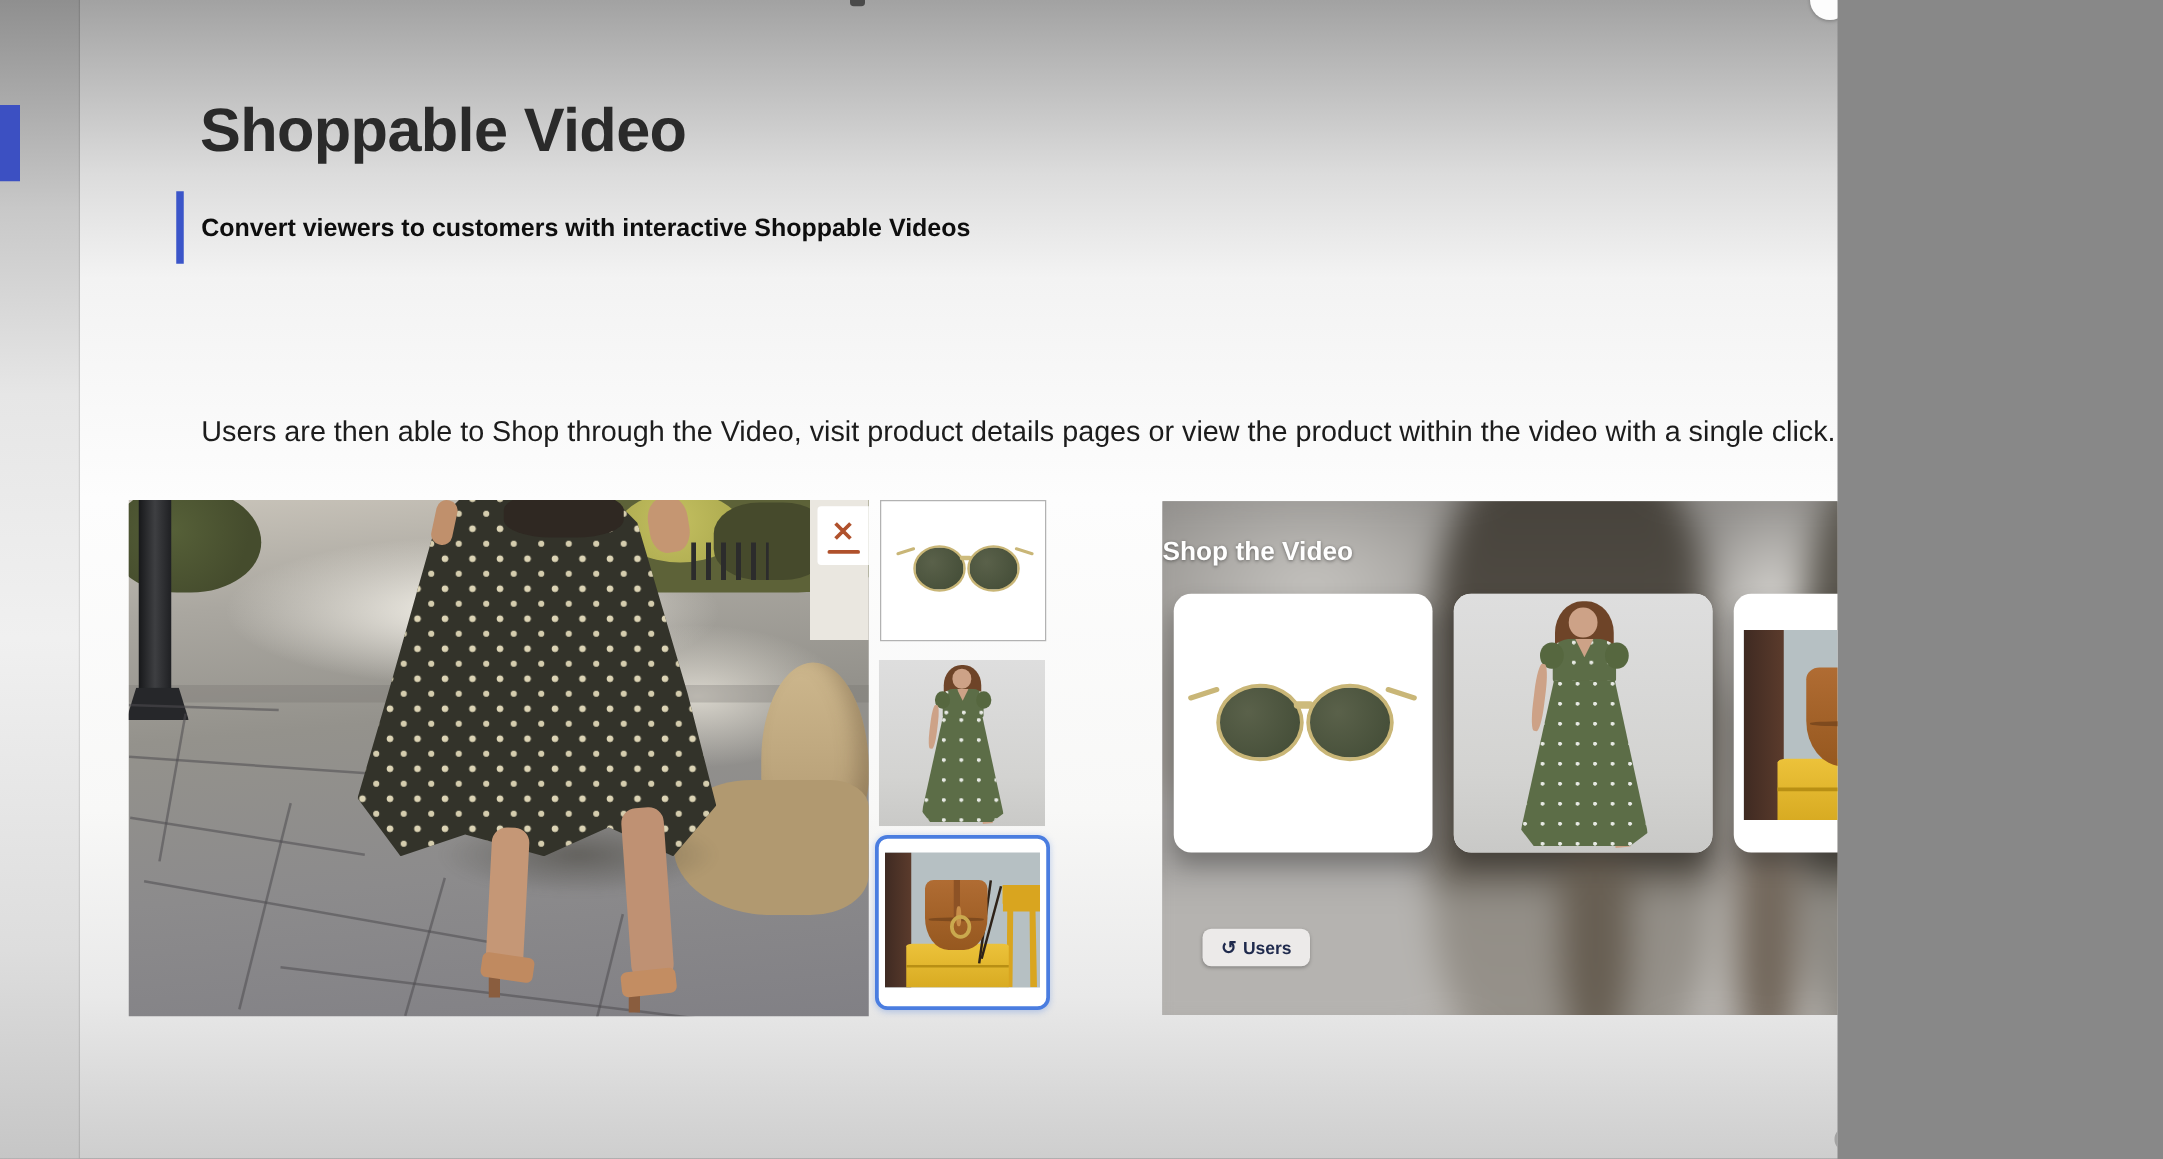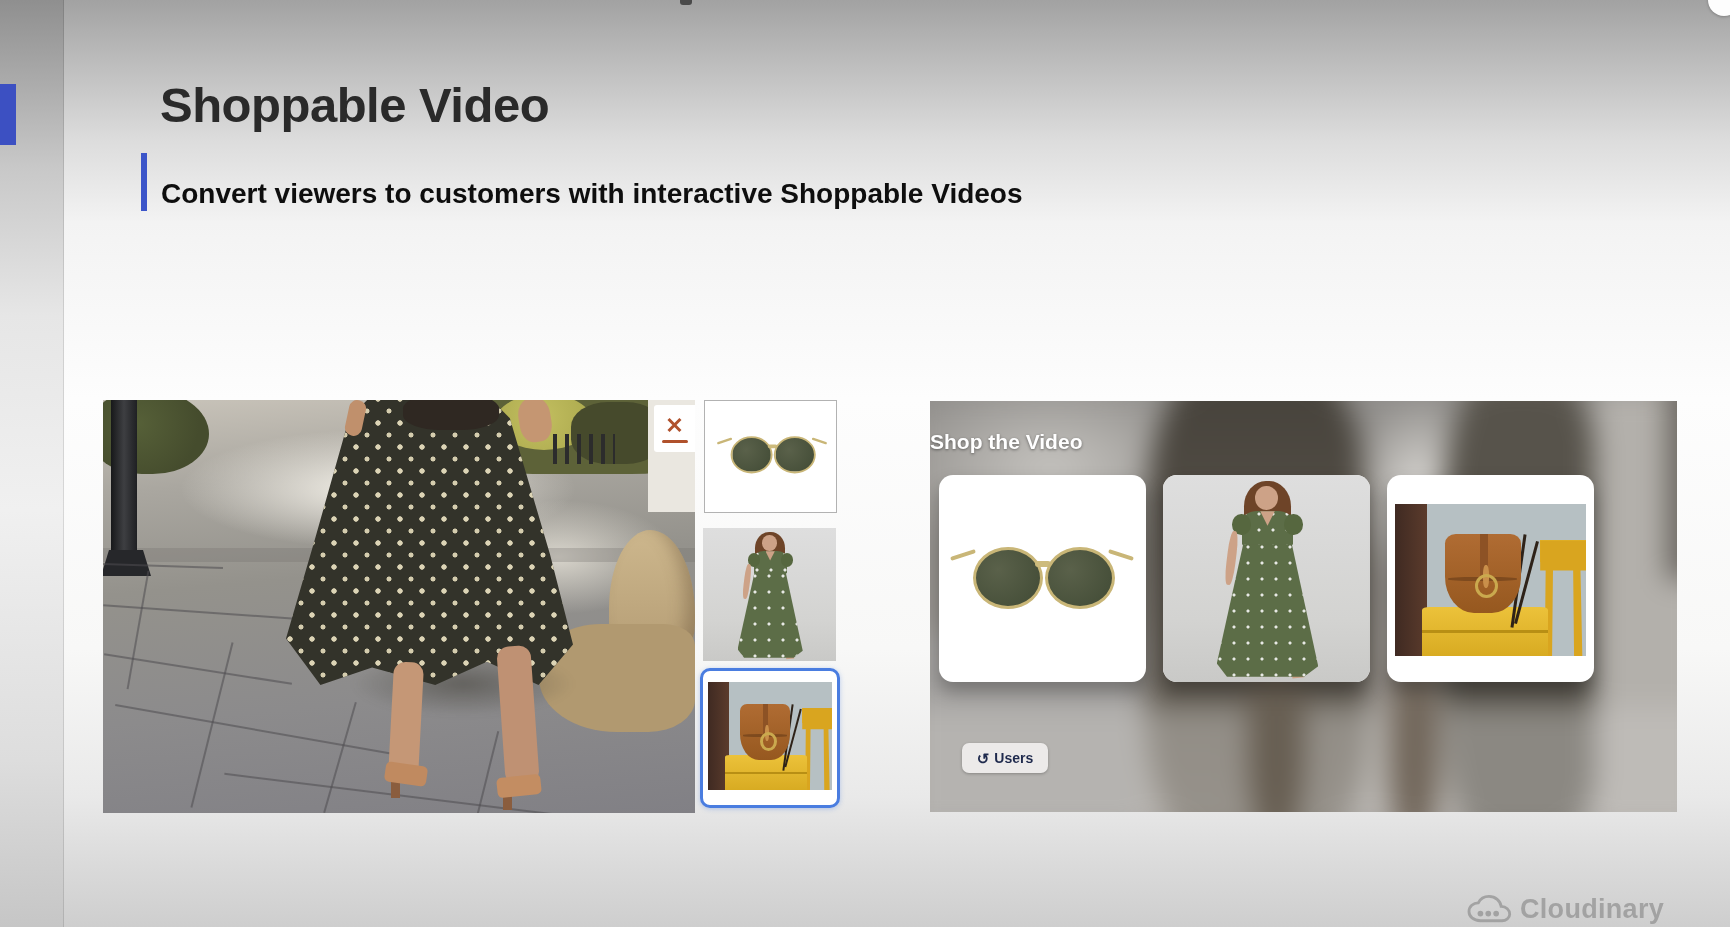--- a/index.html
+++ b/index.html
@@ -1,30 +1,30 @@
 <!DOCTYPE html>
 <html><head>
 <meta charset="utf-8">
 <style>
   html,body{margin:0;padding:0;background:#888;}
-  .stage{position:relative;width:1730px;height:927px;overflow:hidden;
+  .stage{position:relative;width:1470px;height:927px;overflow:hidden;
     font-family:"Liberation Sans",sans-serif;
     background:linear-gradient(180deg,#a2a2a2 0%,#b6b6b6 5%,#dcdcdc 15%,#f3f3f3 24%,#fdfdfd 43%,#f8f8f7 70%,#e9e9e9 86%,#d9d9d9 94%,#cecece 100%);}
   i{display:block;position:absolute;}
   
   .leftstrip{position:absolute;left:0;top:0;width:63px;height:927px;
     background:linear-gradient(180deg,#8f8f8f 0%,#c8c8c8 18%,#e6e6e6 34%,#f0f0f0 55%,#dddddd 82%,#c6c6c6 100%);
     border-right:1px solid rgba(0,0,0,.10);}
   .accentblock{position:absolute;left:0;top:84px;width:16px;height:61px;background:#3c50c2;}
   .topdot{position:absolute;left:680px;top:0;width:12px;height:5px;background:#4a4a4a;border-radius:0 0 3px 3px;}
   .bubble{position:absolute;right:-10px;top:-16px;width:32px;height:32px;border-radius:50%;background:#fdfdfd;box-shadow:0 1px 3px rgba(0,0,0,.25);}
   
   .pagetitle{position:absolute;left:160px;top:44px;font-size:49px;font-weight:700;color:#2a2a2a;letter-spacing:-.5px;}
   .accentbar{position:absolute;left:141px;top:153px;width:6px;height:58px;background:#3b55c9;}
-  .heading{position:absolute;left:161px;top:155px;font-size:28px;font-weight:700;color:#0e0e0e;}
+  .heading{position:absolute;left:161px;top:155px;font-size:20px;font-weight:700;color:#0e0e0e;}
   .para{position:absolute;left:161px;width:1460px;font-size:23px;line-height:31.5px;color:#1c1c1c;}
   .p1{top:200px;}
   .p2{top:307px;width:1500px;}
   .link{color:#4a5bc4;text-decoration:underline;cursor:pointer;}
   
   .player{position:absolute;left:103px;top:400px;width:592px;height:413px;overflow:hidden;
     background:linear-gradient(175deg,#c9c4ba 0%,#aaa7a0 20%,#94928c 42%,#8c8b8c 70%,#818085 100%);}
   .sun1{left:60px;top:24px;width:430px;height:130px;background:radial-gradient(ellipse,rgba(249,246,238,.95),rgba(249,246,238,0) 65%);}
   .sun2{left:320px;top:92px;width:270px;height:130px;background:radial-gradient(ellipse,rgba(240,236,226,.75),rgba(240,236,226,0) 62%);}
   .curb{left:0;top:148px;width:592px;height:14px;background:rgba(116,114,108,.30);}
@@ -141,20 +141,21 @@
   </div>
   <div class="topdot"></div>
   <div class="bubble"></div>
 
   <h1 class="pagetitle">Shoppable Video</h1>
 
   <div class="accentbar"></div>
   <h2 class="heading">Convert viewers to customers with interactive Shoppable Videos</h2>
 
 
+  <p class="para p2">Users are then able to Shop through the Video, visit product details pages or view the product within the video with a single click.</p>
 
   <div class="player">
     <i class="sun1"></i>
     <i class="sun2"></i>
     <i class="curb"></i>
     <i class="fol-tl"></i>
     <i class="pole"></i>
     <i class="polebase"></i>
     <i class="fol-tr"></i>
     <i class="bush"></i>

